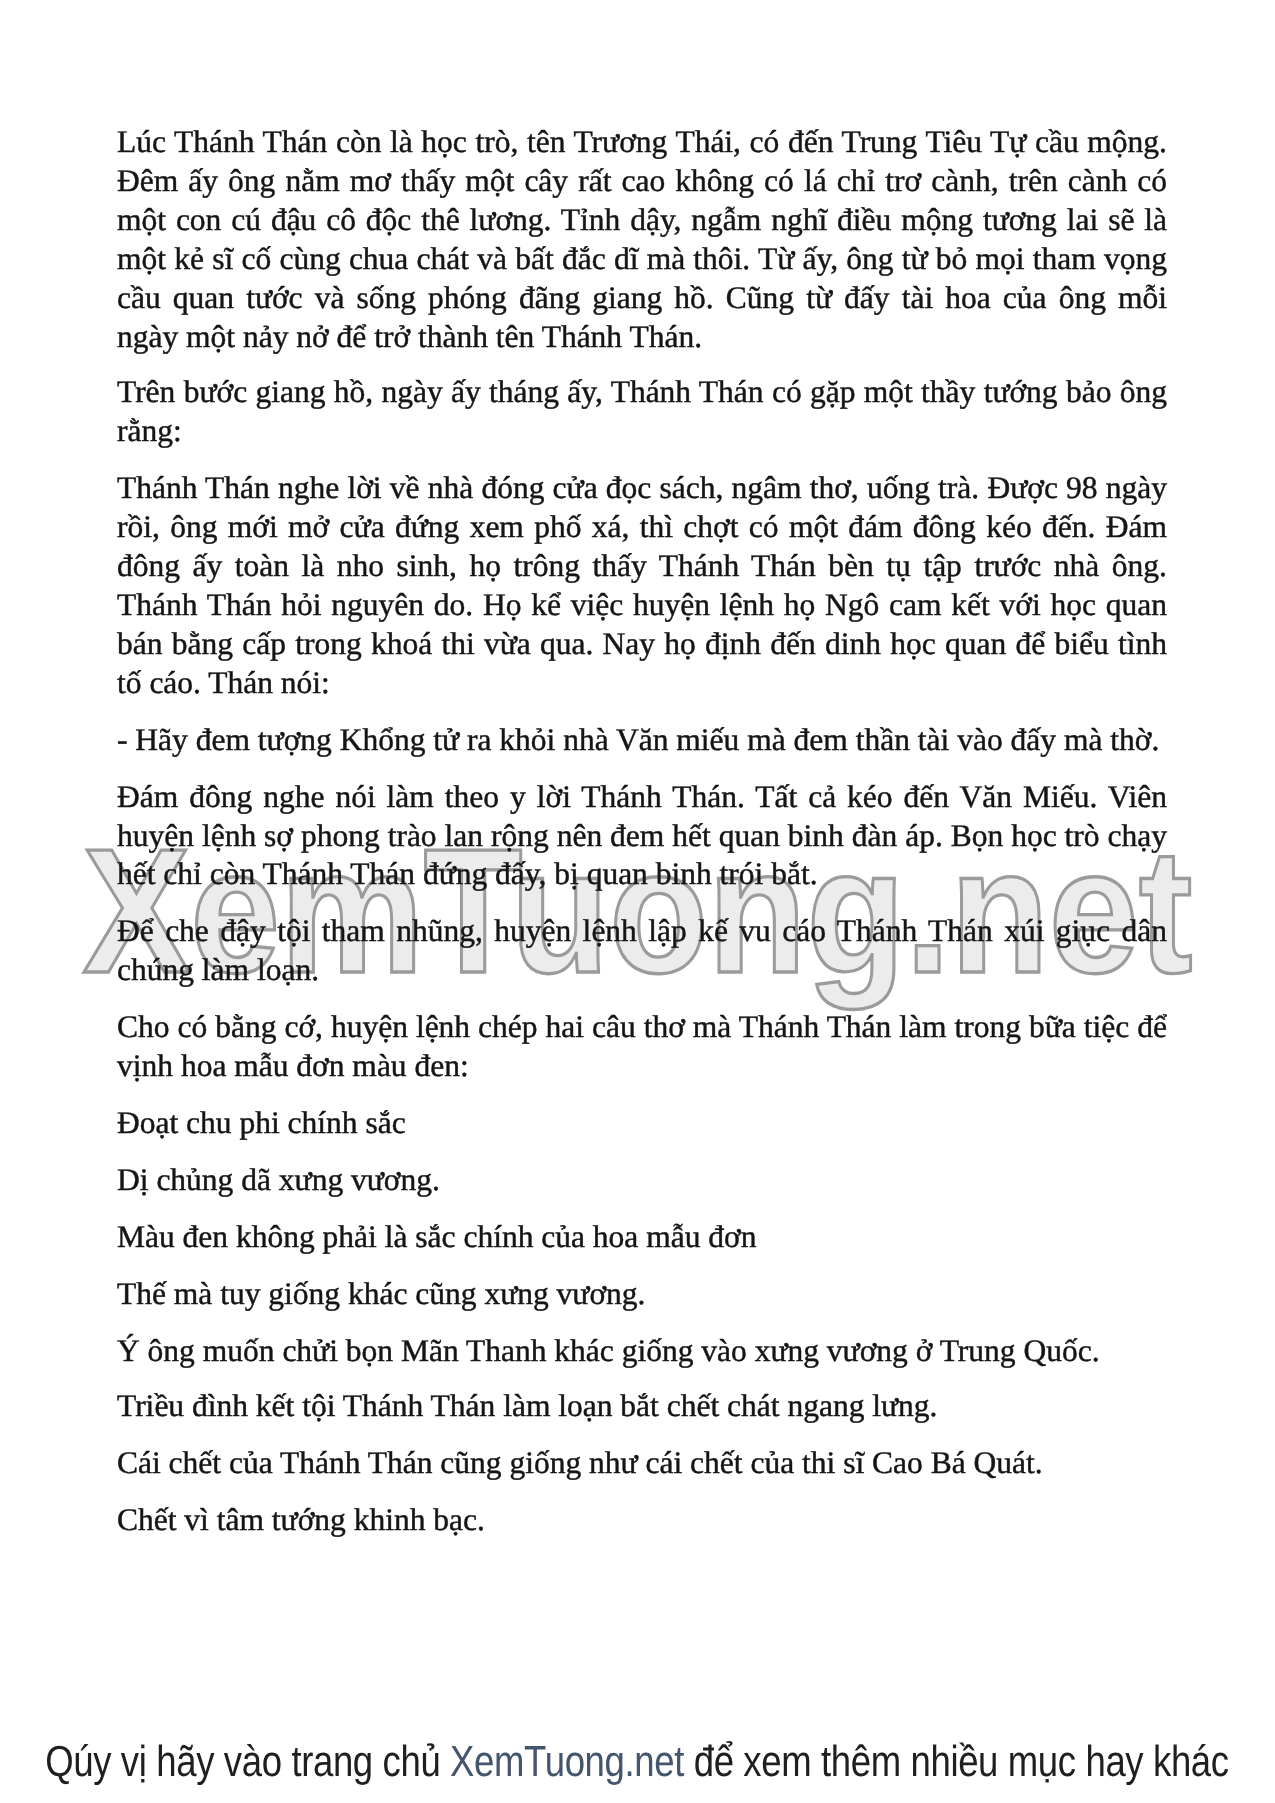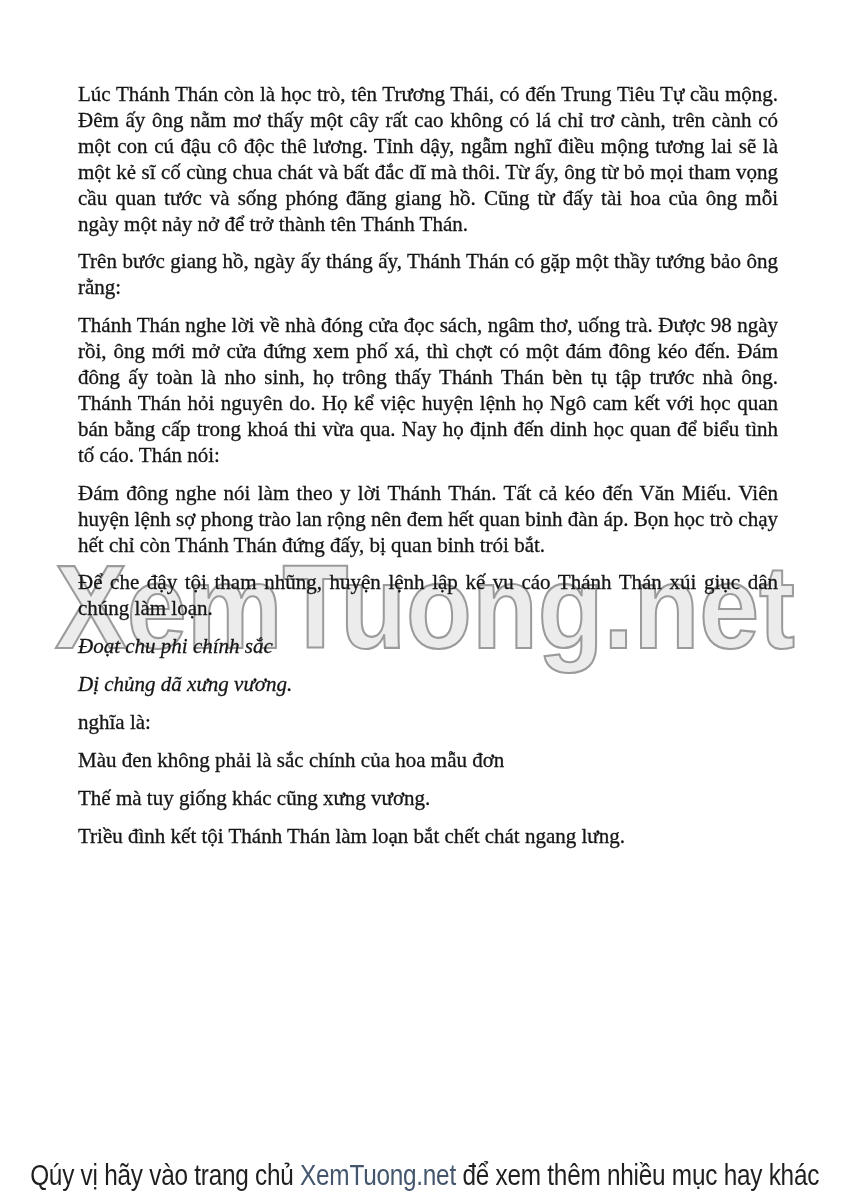--- a/index.html
+++ b/index.html
@@ -26,21 +26,21 @@
     top: 70px;
     width: 724px;
     z-index: 1;
     font-size: 21px;
     line-height: 25.9px;
     text-align: justify;
     color: #151515;
     -webkit-text-stroke: 0.3px #151515;
   }
   .body-text p { margin: 12px; padding: 0; }
-  .body-text p.italic { font-style: italic; }
+  .body-text p.italic { }
   .footer {
     position: absolute;
     top: 1155px;
     left: 0;
     width: 850px;
     display: flex;
     justify-content: center;
     z-index: 1;
   }
   .footer-inner {
@@ -59,27 +59,31 @@
 <body>
 
 <svg class="watermark-layer" viewBox="0 0 850 190" width="850" height="190">
   <text x="425" y="120" text-anchor="middle" textLength="740" lengthAdjust="spacingAndGlyphs" font-family="Liberation Sans, sans-serif" font-weight="bold" font-size="118" fill="#ececec" stroke="#9b9b9b" stroke-width="2.2">XemTuong.net</text>
 </svg>
 
 <div class="body-text">
   <p>Lúc Thánh Thán còn là học trò, tên Trương Thái, có đến Trung Tiêu Tự cầu mộng. Đêm ấy ông nằm mơ thấy một cây rất cao không có lá chỉ trơ cành, trên cành có một con cú đậu cô độc thê lương. Tỉnh dậy, ngẫm nghĩ điều mộng tương lai sẽ là một kẻ sĩ cố cùng chua chát và bất đắc dĩ mà thôi. Từ ấy, ông từ bỏ mọi tham vọng cầu quan tước và sống phóng đãng giang hồ. Cũng từ đấy tài hoa của ông mỗi ngày một nảy nở để trở thành tên Thánh Thán.</p>
   <p>Trên bước giang hồ, ngày ấy tháng ấy, Thánh Thán có gặp một thầy tướng bảo ông rằng:</p>
   <p>Thánh Thán nghe lời về nhà đóng cửa đọc sách, ngâm thơ, uống trà. Được 98 ngày rồi, ông mới mở cửa đứng xem phố xá, thì chợt có một đám đông kéo đến. Đám đông ấy toàn là nho sinh, họ trông thấy Thánh Thán bèn tụ tập trước nhà ông. Thánh Thán hỏi nguyên do. Họ kể việc huyện lệnh họ Ngô cam kết với học quan bán bằng cấp trong khoá thi vừa qua. Nay họ định đến dinh học quan để biểu tình tố cáo. Thán nói:</p>
+  <p>- Hãy đem tượng Khổng tử ra khỏi nhà Văn miếu mà đem thần tài vào đấy mà thờ.</p>
   <p>Đám đông nghe nói làm theo y lời Thánh Thán. Tất cả kéo đến Văn Miếu. Viên huyện lệnh sợ phong trào lan rộng nên đem hết quan binh đàn áp. Bọn học trò chạy hết chỉ còn Thánh Thán đứng đấy, bị quan binh trói bắt.</p>
   <p>Để che đậy tội tham nhũng, huyện lệnh lập kế vu cáo Thánh Thán xúi giục dân chúng làm loạn.</p>
+  <p>Cho có bằng cớ, huyện lệnh chép hai câu thơ mà Thánh Thán làm trong bữa tiệc để vịnh hoa mẫu đơn màu đen:</p>
   <p class="italic">Đoạt chu phi chính sắc</p>
   <p class="italic">Dị chủng dã xưng vương.</p>
-  <p>nghĩa là:</p>
   <p>Màu đen không phải là sắc chính của hoa mẫu đơn</p>
   <p>Thế mà tuy giống khác cũng xưng vương.</p>
+  <p>Ý ông muốn chửi bọn Mãn Thanh khác giống vào xưng vương ở Trung Quốc.</p>
   <p>Triều đình kết tội Thánh Thán làm loạn bắt chết chát ngang lưng.</p>
+  <p>Cái chết của Thánh Thán cũng giống như cái chết của thi sĩ Cao Bá Quát.</p>
+  <p>Chết vì tâm tướng khinh bạc.</p>
 </div>
 
 <div class="footer">
   <div class="footer-inner">
     <span>Qúy vị hãy vào trang chủ </span><span class="footer-link">XemTuong.net</span><span> để xem thêm nhiều mục hay khác</span>
   </div>
 </div>
 
 </body></html>

